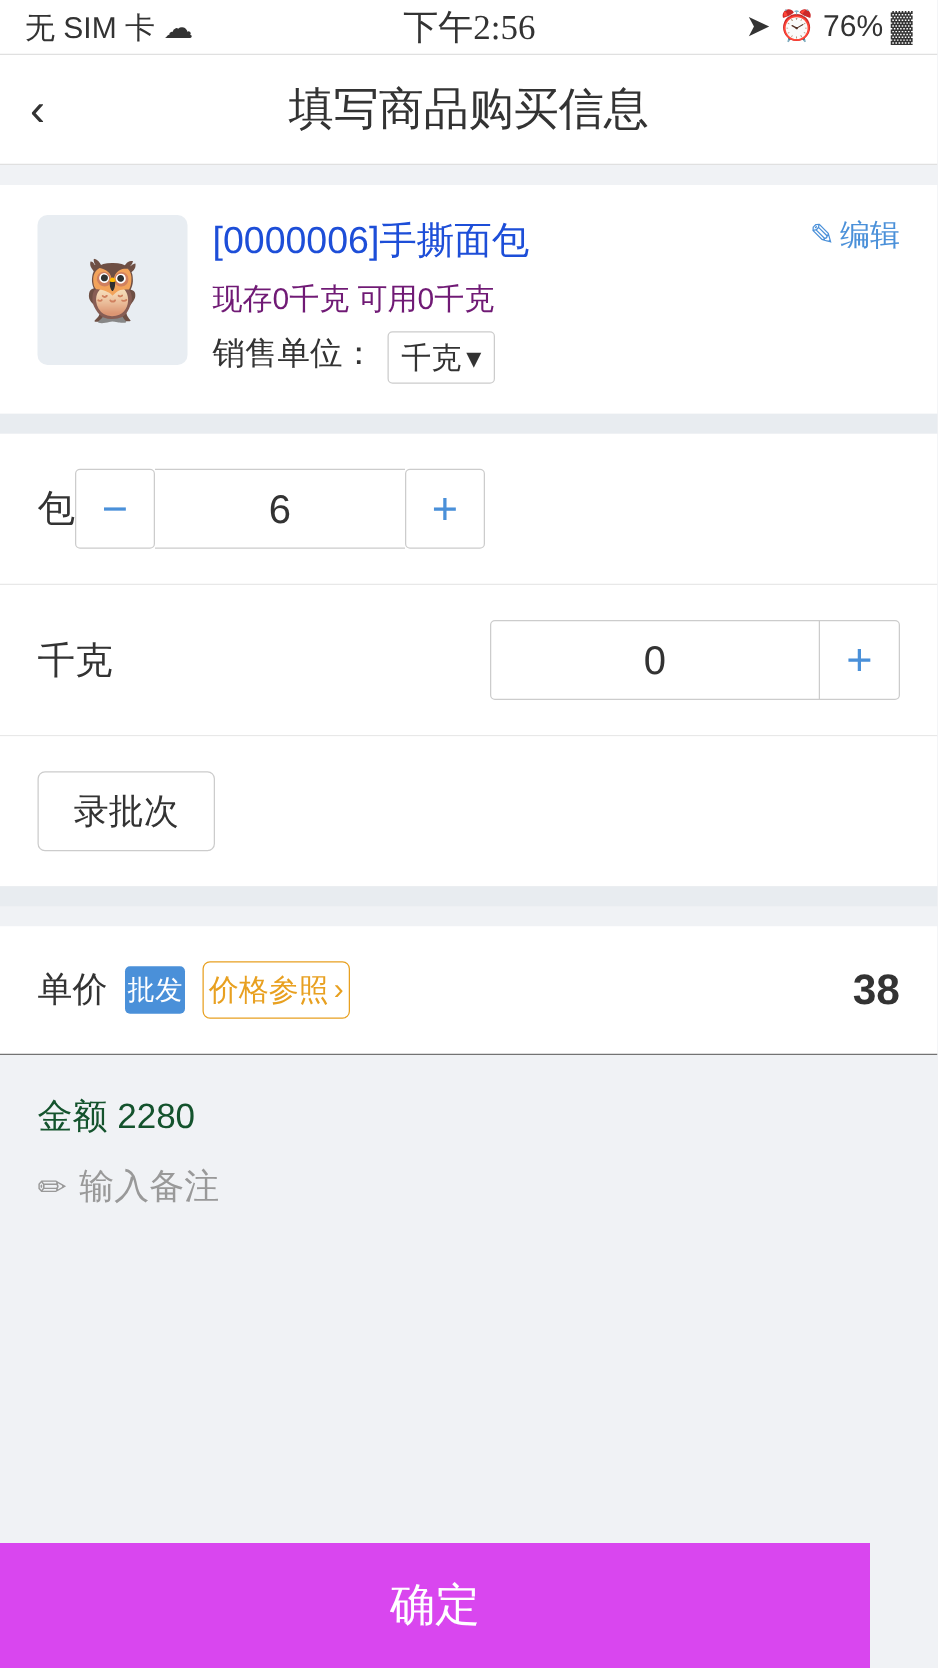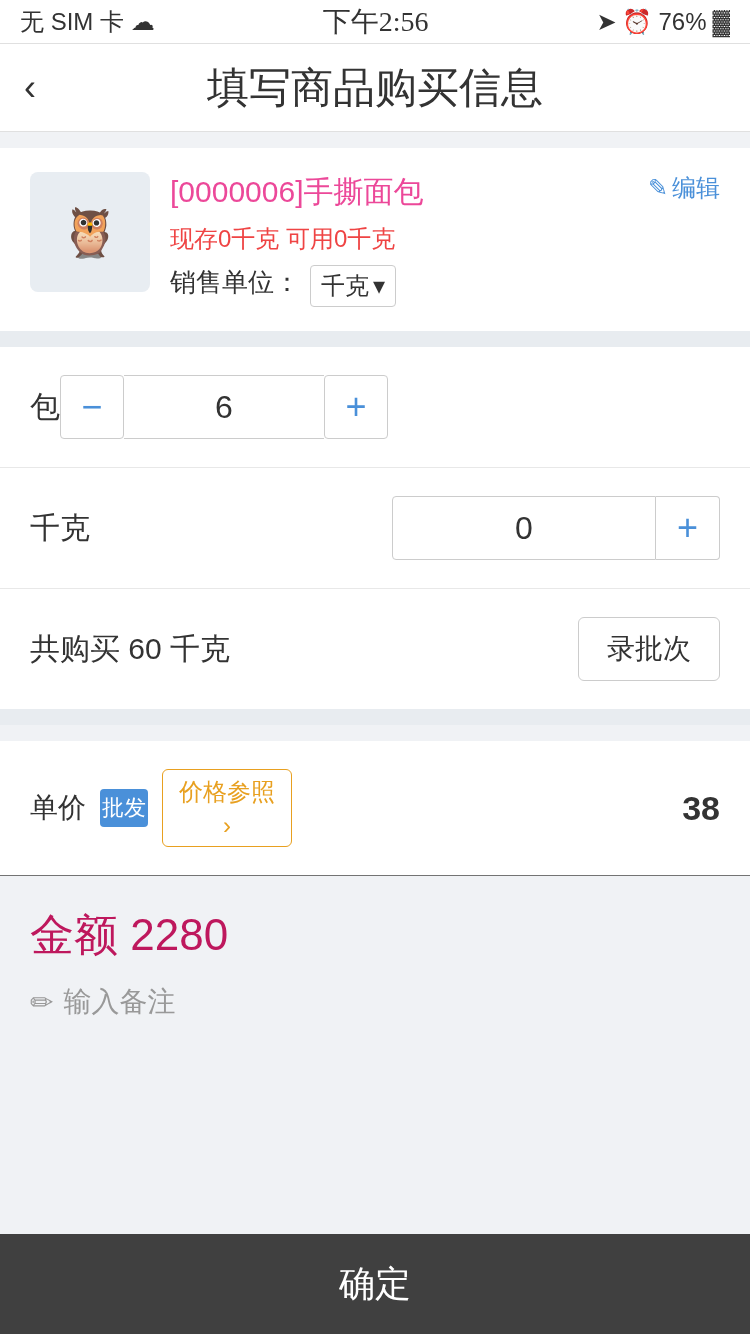--- a/index.html
+++ b/index.html
@@ -42,21 +42,21 @@
       border-bottom: 1px solid #e0e0e0;
     }
     .nav-back {
       position: absolute;
       left: 24px;
       font-size: 36px;
       color: #333;
       cursor: pointer;
     }
     .nav-title {
-      font-size: 42px;
+      font-size: 36px;
       font-weight: 500;
       color: #333;
     }
 
     
     .product-card {
       background: #fff;
       padding: 24px 30px;
       margin-top: 16px;
       display: flex;
@@ -73,27 +73,27 @@
       justify-content: center;
       flex-shrink: 0;
     }
     .owl-icon {
       font-size: 48px;
       color: #7b8fa0;
     }
     .product-info { flex: 1; }
     .product-name {
       font-size: 30px;
-      color: #ec4899;
+      color: #1d4ed8;
       font-weight: 500;
       margin-bottom: 10px;
     }
     .product-stock {
       font-size: 24px;
-      color: #ef4444;
+      color: #701a75;
       margin-bottom: 10px;
     }
     .product-unit-row {
       display: flex;
       align-items: flex-start;
       gap: 10px;
       font-size: 26px;
       color: #333;
     }
     .unit-select {
@@ -252,45 +252,44 @@
     .batch-tag {
       background: #4a90d9;
       color: #fff;
       border-radius: 4px;
       padding: 4px 2px;
       font-size: 22px;
     }
     .price-ref-btn {
       border: 1.5px solid #e8a020;
       border-radius: 6px;
-      padding: 6px 16px;
+      padding: 6px 4px;
       font-size: 24px;
       color: #e8a020;
       background: #fff;
       display: flex;
       align-items: center;
       gap: 4px;
       cursor: pointer;
-      flex-direction: column;
     }
     .price-value {
       margin-left: auto;
       font-size: 34px;
       color: #333;
       font-weight: 700;
     }
 
     
     .amount-section {
       background: #f0f2f5;
       padding: 30px 30px 20px 30px;
     }
     .amount-row {
-      font-size: 44px;
-      color: #be185d;
+      font-size: 28px;
+      color: #14532d;
       font-weight: 500;
       margin-bottom: 18px;
     }
     .note-row {
       display: flex;
       align-items: center;
       gap: 10px;
       font-size: 28px;
       color: #999;
     }
@@ -304,23 +303,23 @@
       flex: 1;
       background: #f0f2f5;
       min-height: 300px;
     }
 
     
     .confirm-btn {
       position: fixed;
       bottom: 0;
       left: 0;
-      width: 750px;
+      width: 696px;
       height: 100px;
-      background: #404040;
+      background: #d946ef;
       color: #fff;
       font-size: 36px;
       display: flex;
       align-items: center;
       justify-content: center;
       cursor: pointer;
       border: none;
     }
   </style>
 </head>
@@ -384,21 +383,20 @@
     <span class="input-label">千克</span>
     <span class="input-sublabel"></span>
     <div class="input-controls-no-minus">
       <input class="stepper-input-wide" type="text" value="0" style="">
       <button class="stepper-btn-only">+</button>
     </div>
   </div>
 </div>
 
 <div class="total-row">
-  <span class="total-label">共购买 60 千克</span>
   <button class="batch-btn">录批次</button>
 </div>
 
 <div class="divider"></div>
 
 <div class="price-section">
   <div class="price-row">
     <span class="price-label">单价</span>
     <span class="batch-tag">批发</span>
     <button class="price-ref-btn">

